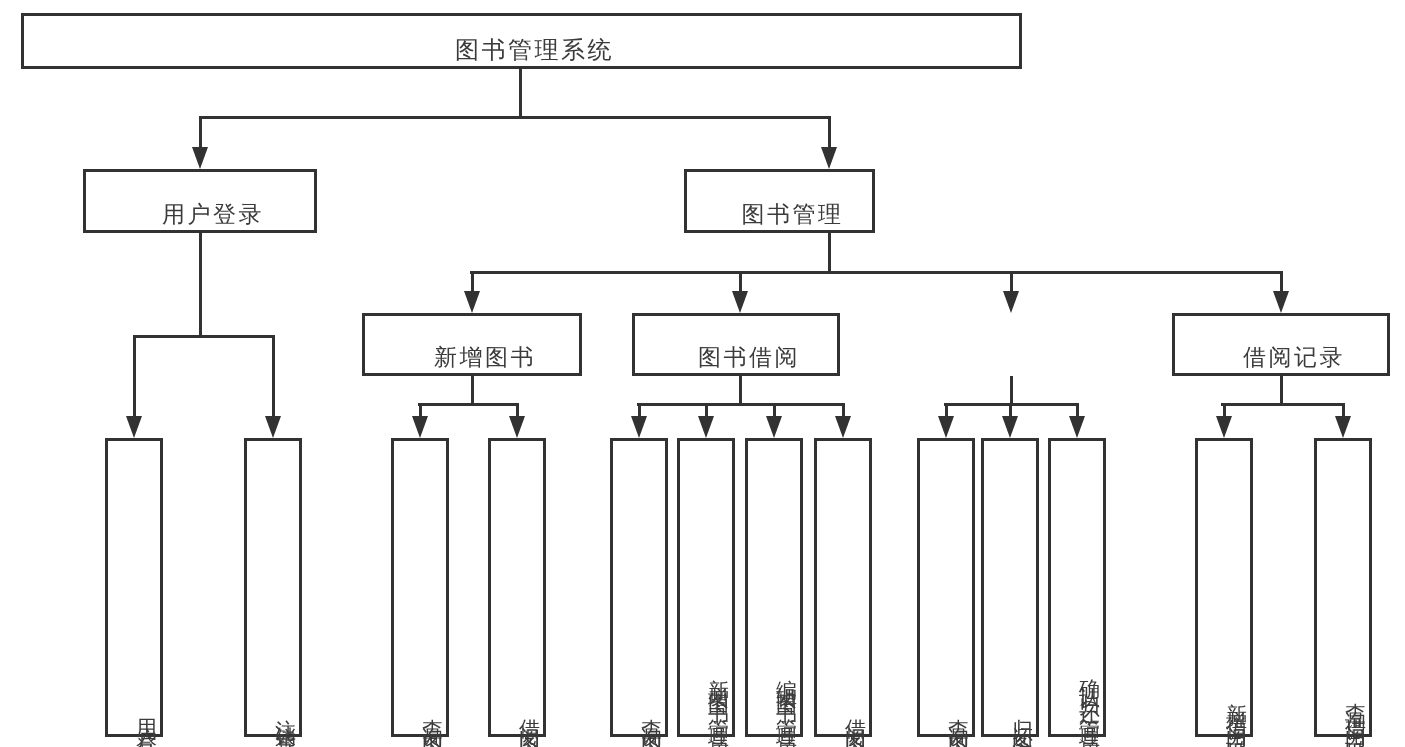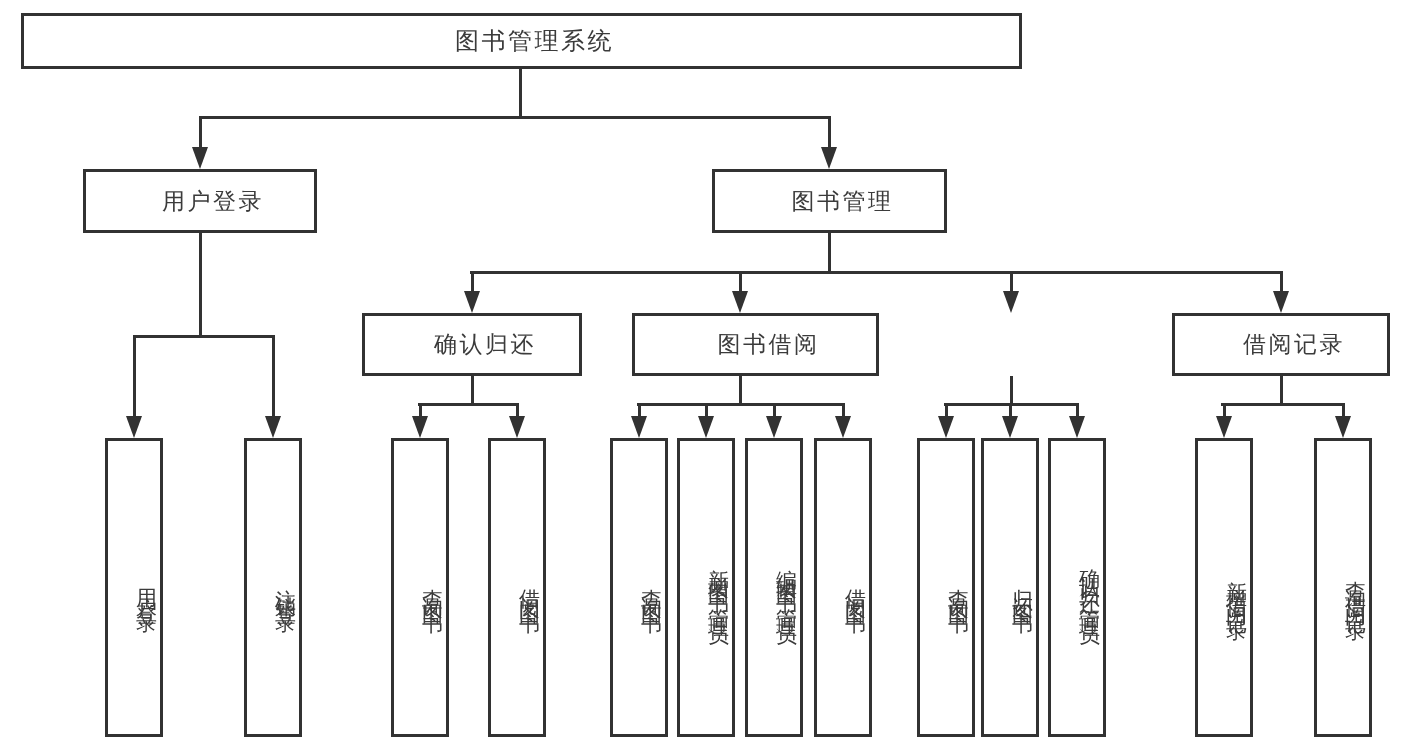--- a/index.html
+++ b/index.html
@@ -2,21 +2,21 @@
 <html><head>
 <meta charset="utf-8">
 <style>
   html,body{margin:0;padding:0;background:#ffffff;}
   #canvas{
     position:relative;width:1405px;height:747px;background:#ffffff;overflow:hidden;
     font-family:"Liberation Sans", sans-serif;color:#3b3b3b;
   }
   .box{
     position:absolute;background:#ffffff;border:3px solid #323232;box-sizing:border-box;
-    display:flex;align-items:center;justify-content:center;padding-left:26px;
+    display:flex;align-items:flex-end;justify-content:center;padding-left:26px;
   }
   .hlabel{font-size:23px;letter-spacing:2.5px;color:#3b3b3b;white-space:nowrap;}
   .title-label{font-size:24px;letter-spacing:2.5px;}
   .vlabel{
     writing-mode:vertical-rl;text-orientation:mixed;
     font-size:21px;letter-spacing:8px;line-height:1;color:#3b3b3b;white-space:nowrap;
   }
   .line{position:absolute;background:#323232;}
   .arrow{
     position:absolute;width:0;height:0;
@@ -34,29 +34,29 @@
 <div id="canvas">
 
   <div class="box" style="left:21px;top:13px;width:1001px;height:56px">
     <span class="hlabel title-label">图书管理系统</span>
   </div>
 
   <div class="box" style="left:83px;top:169px;width:234px;height:64px">
     <span class="hlabel">用户登录</span>
   </div>
 
-  <div class="box" style="left:712px;top:169px;width:235px;height:64px">
+  <div class="box" style="left:684px;top:169px;width:191px;height:64px">
     <span class="hlabel">图书管理</span>
   </div>
 
   <div class="box" style="left:362px;top:313px;width:220px;height:63px">
-    <span class="hlabel">确认归还</span>
+    <span class="hlabel">新增图书</span>
   </div>
 
-  <div class="box" style="left:632px;top:313px;width:247px;height:63px">
+  <div class="box" style="left:632px;top:313px;width:208px;height:63px">
     <span class="hlabel">图书借阅</span>
   </div>
 
 
   <div class="box" style="left:1172px;top:313px;width:218px;height:63px">
     <span class="hlabel">借阅记录</span>
   </div>
 
   <div class="box" style="left:105px;top:438px;width:58px;height:299px">
     <span class="vlabel">用户登录</span>

